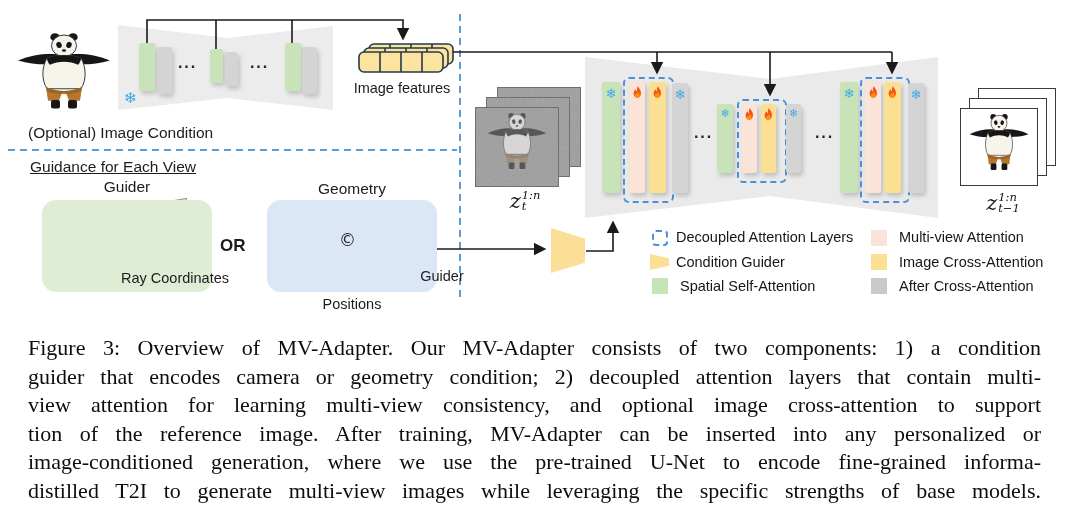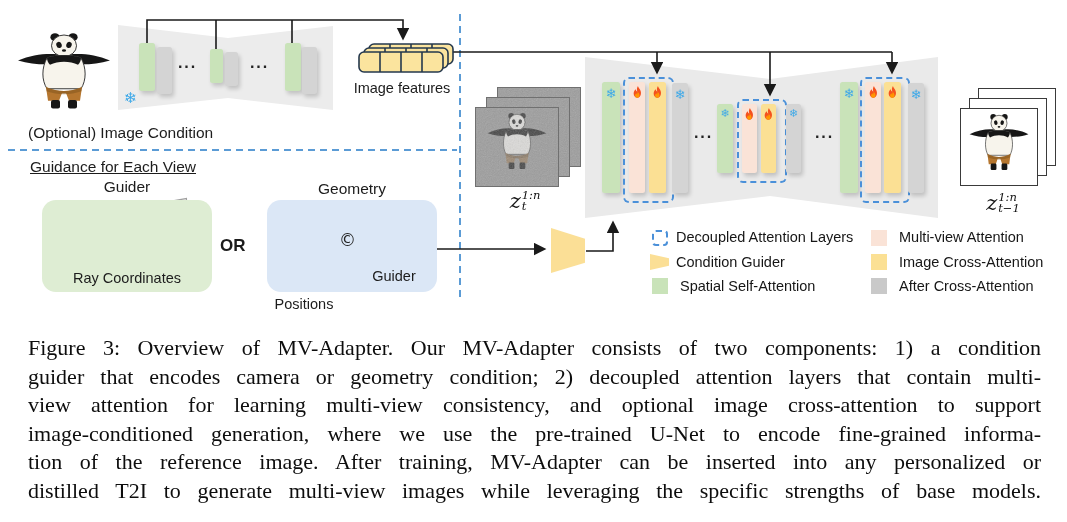--- a/index.html
+++ b/index.html
@@ -19,21 +19,21 @@
   .snow{color:#3fa9e8;font-size:13px;line-height:1;margin-top:5px;
         font-family:"DejaVu Sans",sans-serif;}
   .snow.sm{font-size:11px;margin-top:4px;}
   .flame{width:11px;height:13px;margin-top:4px;}
   .dashed-group{position:absolute;border:2.4px dashed #4a90d9;border-radius:6px;background:transparent;}
   .dots{position:absolute;color:#222;font-weight:bold;font-size:16px;letter-spacing:1px;}
   
   .roundbox{position:absolute;border-radius:14px;}
   .camera-box{background:#deedd3;}
   .geometry-box{background:#dbe7f6;}
-  .box-caption{position:absolute;font-size:14.5px;color:#1c1c1c;text-align:center;}
+  .box-caption{position:absolute;font-size:14.5px;color:#1c1c1c;text-align:center;padding-left:48px;}
   .or{position:absolute;font-size:17px;font-weight:bold;color:#1c1c1c;}
   .concat{position:absolute;font-size:17px;color:#222;font-family:"DejaVu Sans",sans-serif;}
   
   .frame{position:absolute;}
   .zt-sq{position:absolute;width:82px;height:78px;background:#9d9d9d;border:1px solid #707070;overflow:hidden;}
   .out-sq{position:absolute;width:76px;height:76px;background:#ffffff;border:1.3px solid #3a3a3a;}
   .noise{position:absolute;left:0;top:0;width:100%;height:100%;opacity:.5;}
   .math-label{position:absolute;font-family:"DejaVu Serif",serif;color:#111;
               display:flex;align-items:center;justify-content:center;}
   .math-label .mz{font-style:italic;font-size:21px;line-height:1;}
@@ -341,18 +341,18 @@
     <span class="leg-sw sw-yellow abs" style="left:871px;top:254px;"></span>
     <span class="leg-lb" style="left:899px;top:254px;">Image Cross-Attention</span>
     <span class="leg-sw sw-gray abs" style="left:871px;top:278px;"></span>
     <span class="leg-lb" style="left:899px;top:278px;">After Cross-Attention</span>
   </div>
 
   <div class="caption">
     <div class="cap-line">Figure 3: Overview of MV-Adapter. Our MV-Adapter consists of two components: 1) a condition</div>
     <div class="cap-line">guider that encodes camera or geometry condition; 2) decoupled attention layers that contain multi-</div>
     <div class="cap-line">view attention for learning multi-view consistency, and optional image cross-attention to support</div>
+    <div class="cap-line">tion of the reference image. After training, MV-Adapter can be inserted into any personalized or</div>
     <div class="cap-line">image-conditioned generation, where we use the pre-trained U-Net to encode fine-grained informa-</div>
-    <div class="cap-line">tion of the reference image. After training, MV-Adapter can be inserted into any personalized or</div>
     <div class="cap-line">distilled T2I to generate multi-view images while leveraging the specific strengths of base models.</div>
   </div>
 
 </div>
 
 </body></html>

